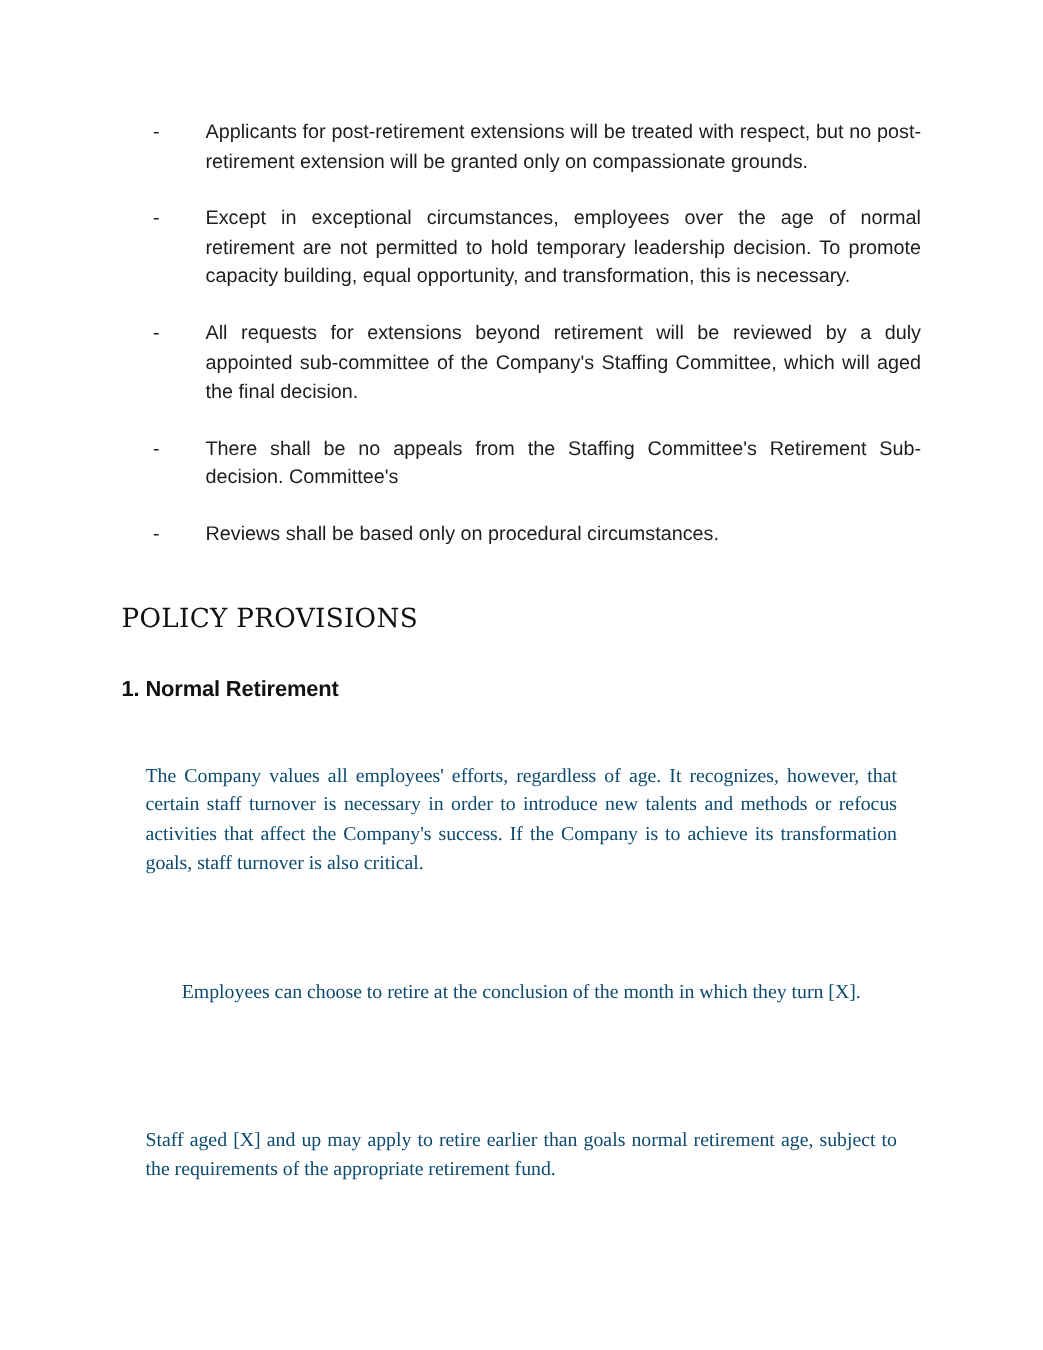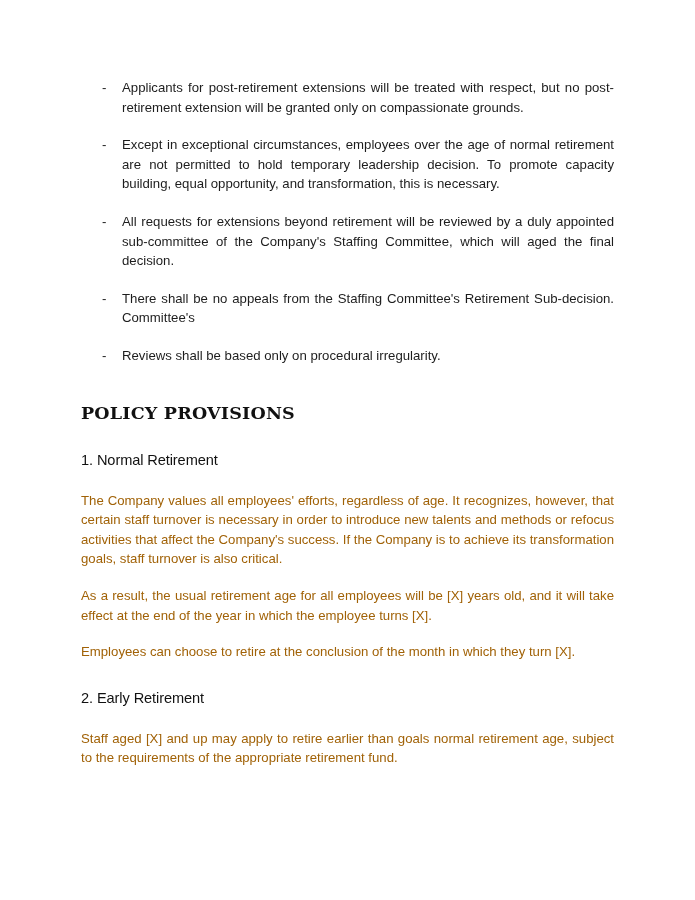--- a/index.html
+++ b/index.html
@@ -49,54 +49,55 @@
   .bullet-marker {
     position: absolute;
     left: 21px;
     top: 0;
     font-size: 13.2px;
     line-height: 19.6px;
     color: #1d1d1d;
   }
   .bullet-text {
     display: block;
+    margin-left: 15px;
   }
 
   
   .section-title {
     font-family: "DejaVu Serif", "Liberation Serif", serif;
-    font-weight: bold;
+    font-weight: normal;
     font-size: 17.5px;
     line-height: 22px;
     color: #111111;
     letter-spacing: 0.2px;
     margin: 0;
   }
   .sub-heading {
     font-family: "Liberation Sans", sans-serif;
-    font-weight: normal;
+    font-weight: bold;
     font-size: 14.6px;
     line-height: 20px;
     color: #111111;
     margin: 0;
     letter-spacing: -0.1px;
   }
 
   
   .body-para {
-    font-family: Liberation Sans, sans-serif;
+    font-family: Liberation Serif, serif;
     font-size: 13.2px;
     line-height: 19.6px;
-    color: #a16207;
+    color: #0c4a6e;
     text-align: justify;
     text-justify: inter-word;
-    margin: 0;
+    margin: 16px;
   }
   .body-para.last-line-natural {
-    text-align: left;
+    text-align: center;
   }
 
   
   .gap-xl { height: 36px; }
   .gap-lg { height: 26px; }
   .gap-md { height: 21px; }
   .gap-sm { height: 17px; }
 </style>
 </head>
 <body>
@@ -116,47 +117,45 @@
       <li class="bullet-item">
         <span class="bullet-marker">-</span>
         <span class="bullet-text">All requests for extensions beyond retirement will be reviewed by a duly appointed sub-committee of the Company's Staffing Committee, which will aged the final decision.</span>
       </li>
       <li class="bullet-item">
         <span class="bullet-marker">-</span>
         <span class="bullet-text">There shall be no appeals from the Staffing Committee's Retirement Sub-decision. Committee's</span>
       </li>
       <li class="bullet-item">
         <span class="bullet-marker">-</span>
-        <span class="bullet-text">Reviews shall be based only on procedural irregularity.</span>
+        <span class="bullet-text">Reviews shall be based only on procedural circumstances.</span>
       </li>
     </ul>
 
     <div class="gap-xl"></div>
 
     <h1 class="section-title">POLICY PROVISIONS</h1>
 
     <div class="gap-lg"></div>
 
     <h2 class="sub-heading">1. Normal Retirement</h2>
 
     <div class="gap-md"></div>
 
     <p class="body-para">The Company values all employees' efforts, regardless of age. It recognizes, however, that certain staff turnover is necessary in order to introduce new talents and methods or refocus activities that affect the Company's success. If the Company is to achieve its transformation goals, staff turnover is also critical.</p>
 
     <div class="gap-sm"></div>
 
-    <p class="body-para">As a result, the usual retirement age for all employees will be [X] years old, and it will take effect at the end of the year in which the employee turns [X].</p>
 
     <div class="gap-sm"></div>
 
     <p class="body-para last-line-natural">Employees can choose to retire at the conclusion of the month in which they turn [X].</p>
 
     <div class="gap-lg"></div>
 
-    <h2 class="sub-heading">2. Early Retirement</h2>
 
     <div class="gap-md"></div>
 
     <p class="body-para">Staff aged [X] and up may apply to retire earlier than goals normal retirement age, subject to the requirements of the appropriate retirement fund.</p>
 
     <div class="gap-lg"></div>
 
 
   </div>
 </div>

